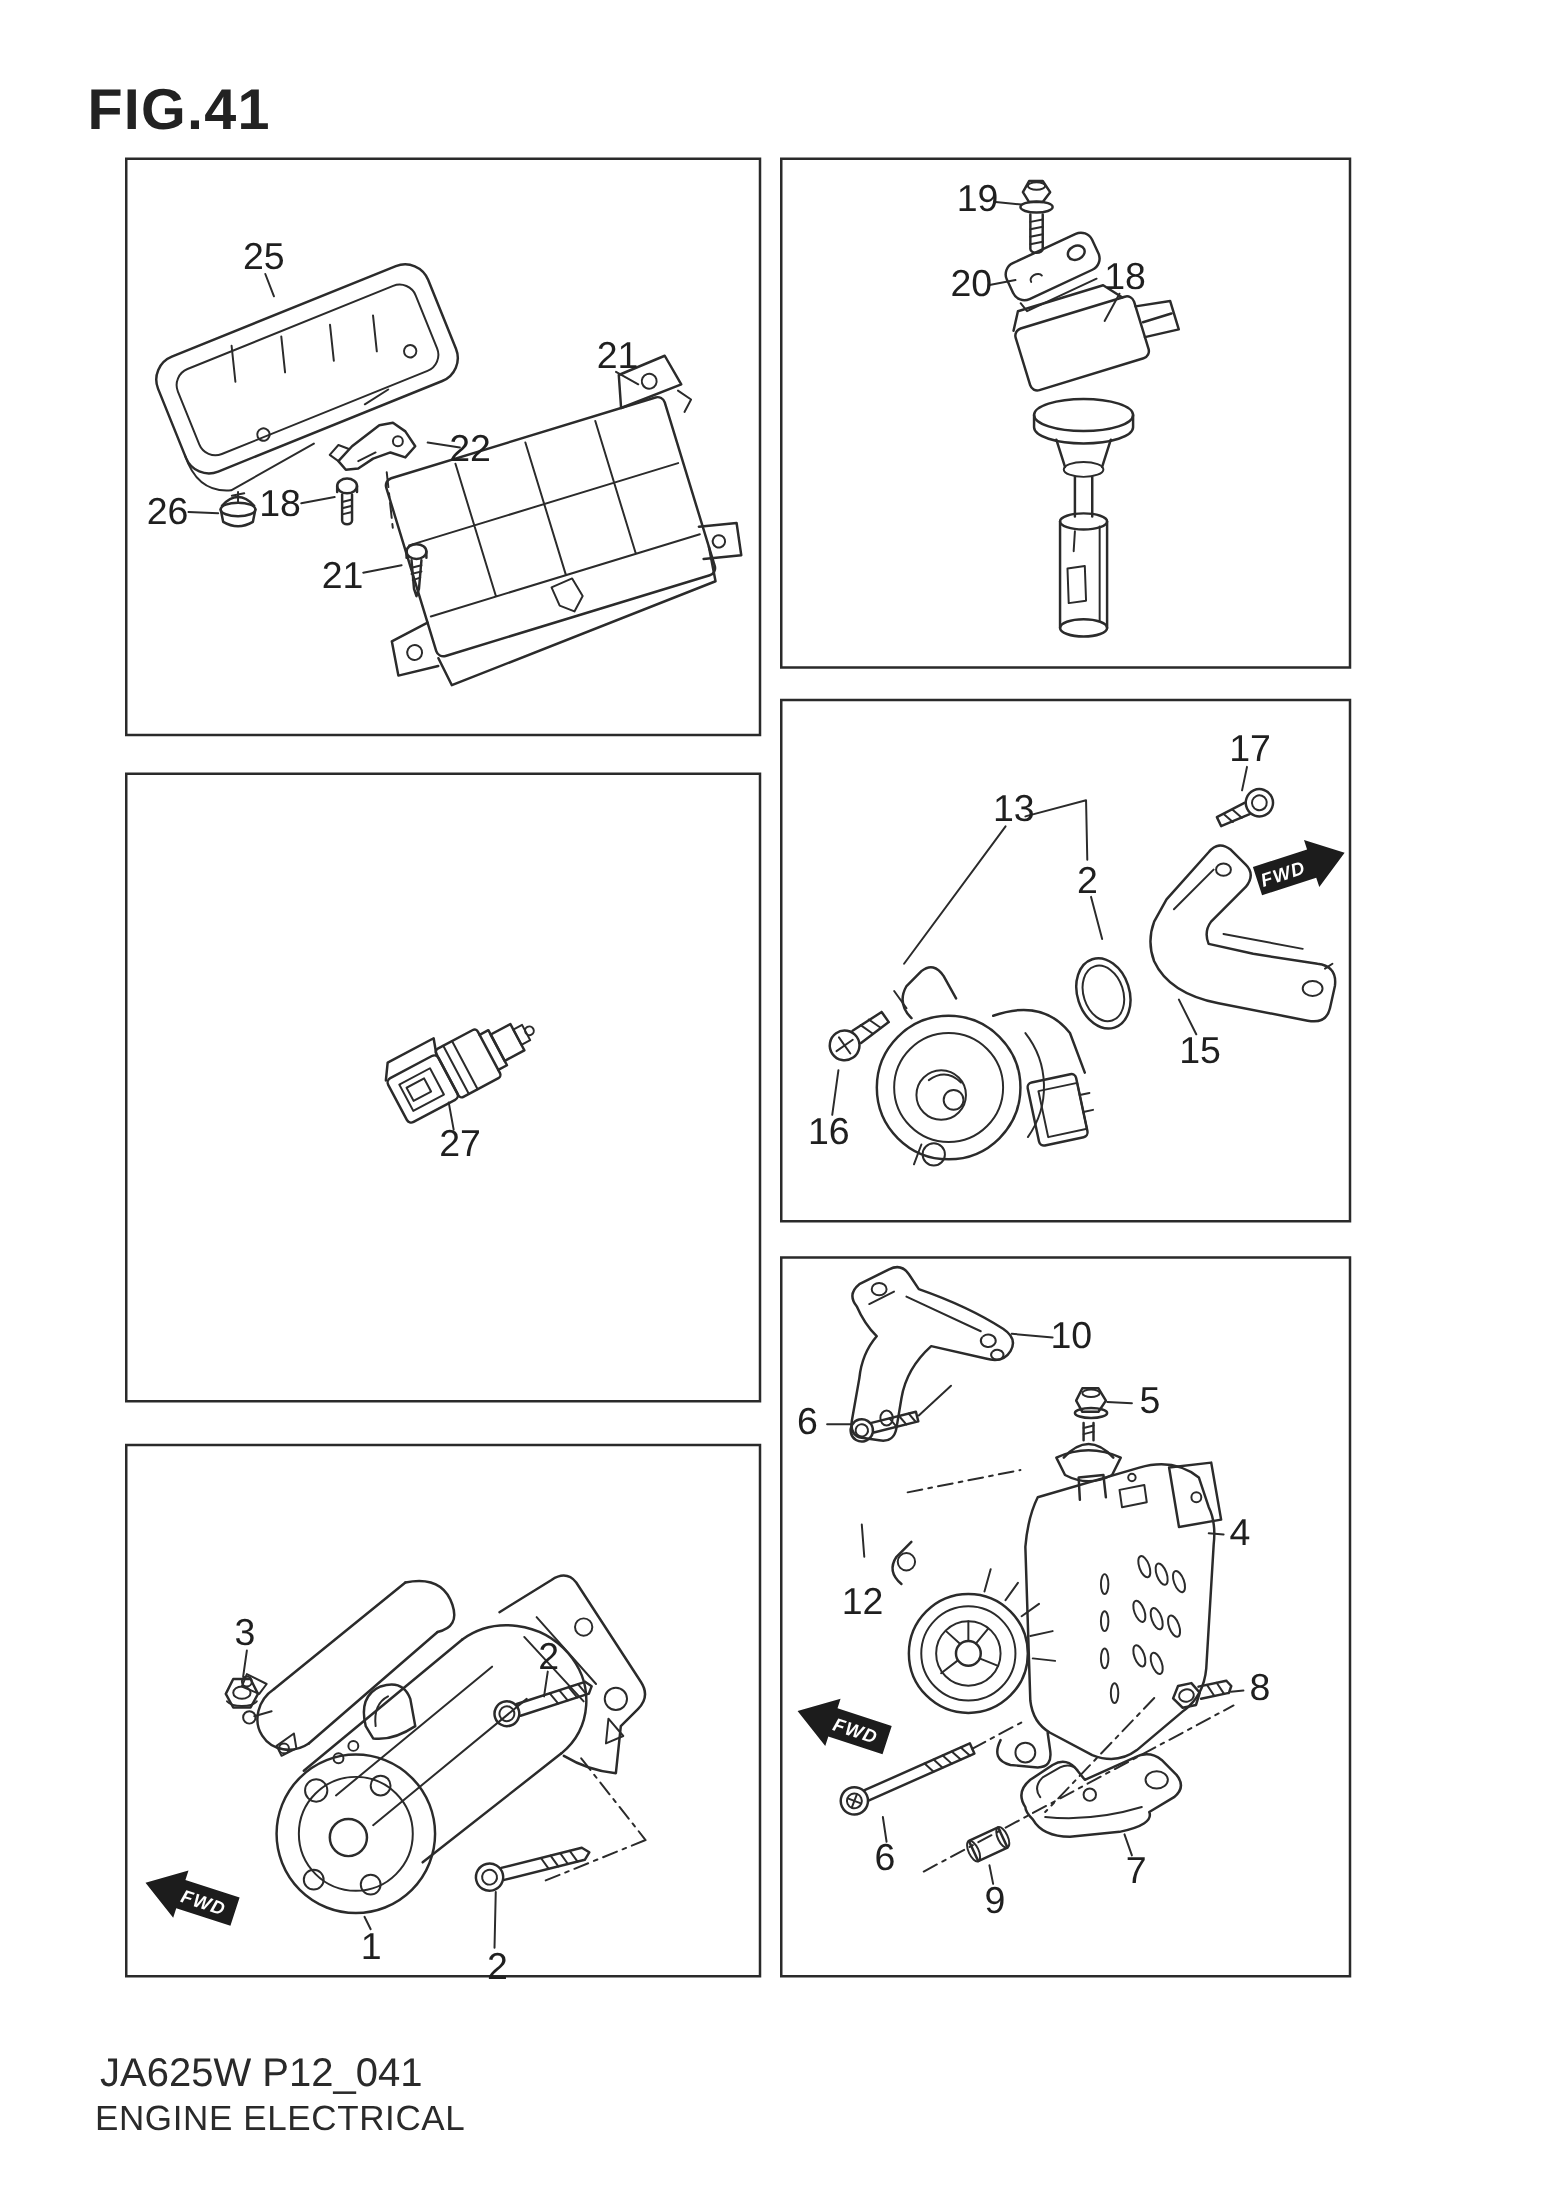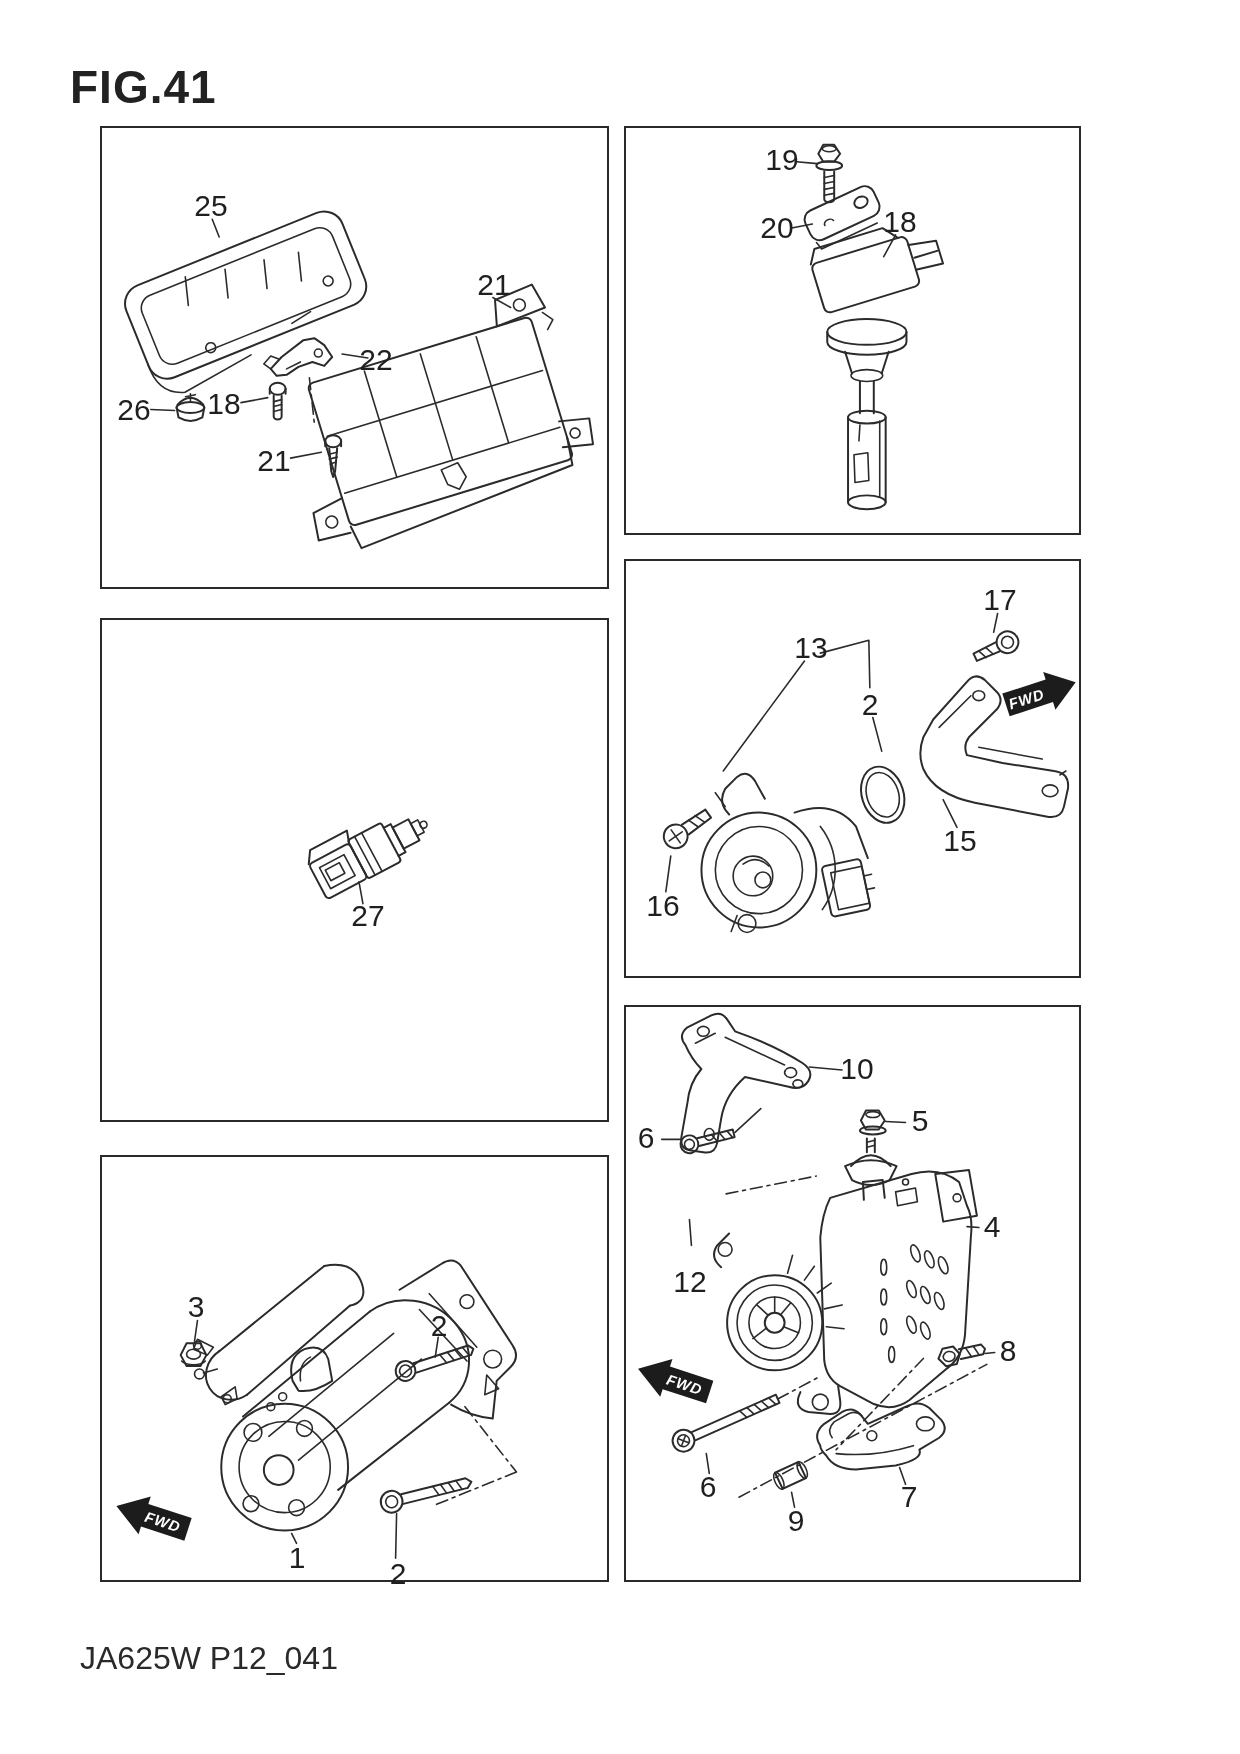--- a/index.html
+++ b/index.html
@@ -422,13 +422,14 @@
   <span class="callout" style="left:622px;top:1138px">6</span>
   <span class="callout" style="left:896px;top:1121px">5</span>
   <span class="callout" style="left:968px;top:1227px">4</span>
   <span class="callout" style="left:666px;top:1282px">12</span>
   <span class="callout" style="left:984px;top:1351px">8</span>
   <span class="callout" style="left:684px;top:1487px">6</span>
   <span class="callout" style="left:772px;top:1521px">9</span>
   <span class="callout" style="left:885px;top:1497px">7</span>
 
   <div class="footer-code">JA625W P12_041</div>
+  <div class="footer-name">ENGINE ELECTRICAL</div>
 </div>
 
 </body></html>

